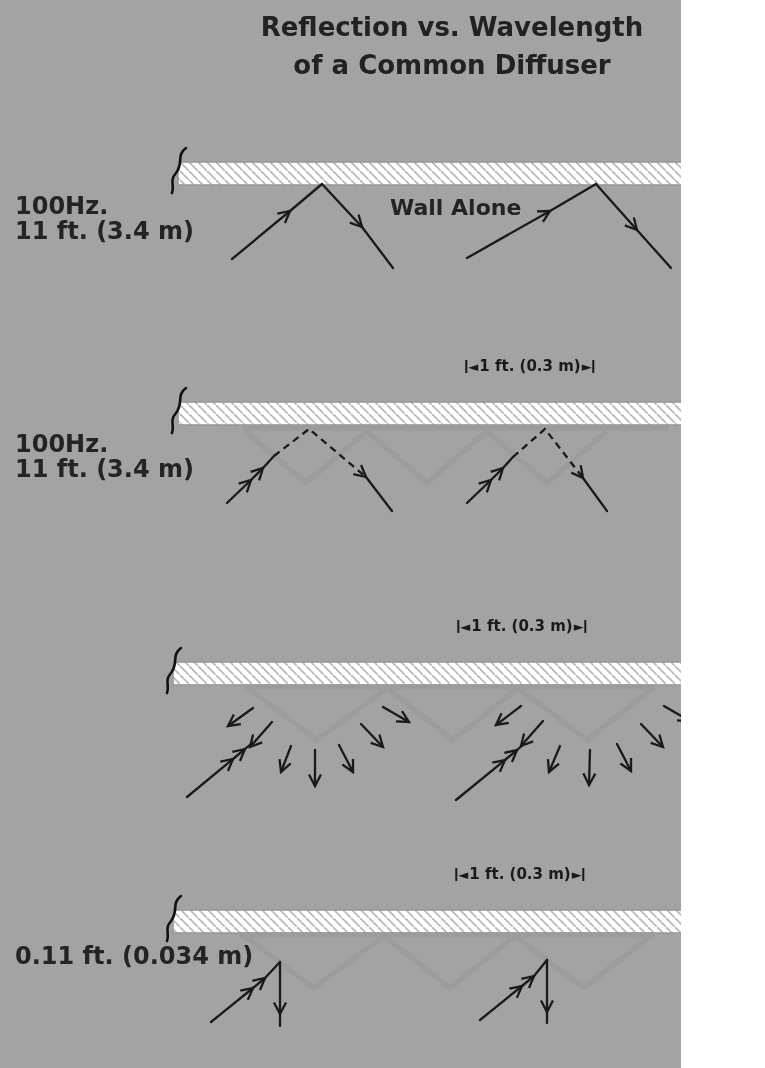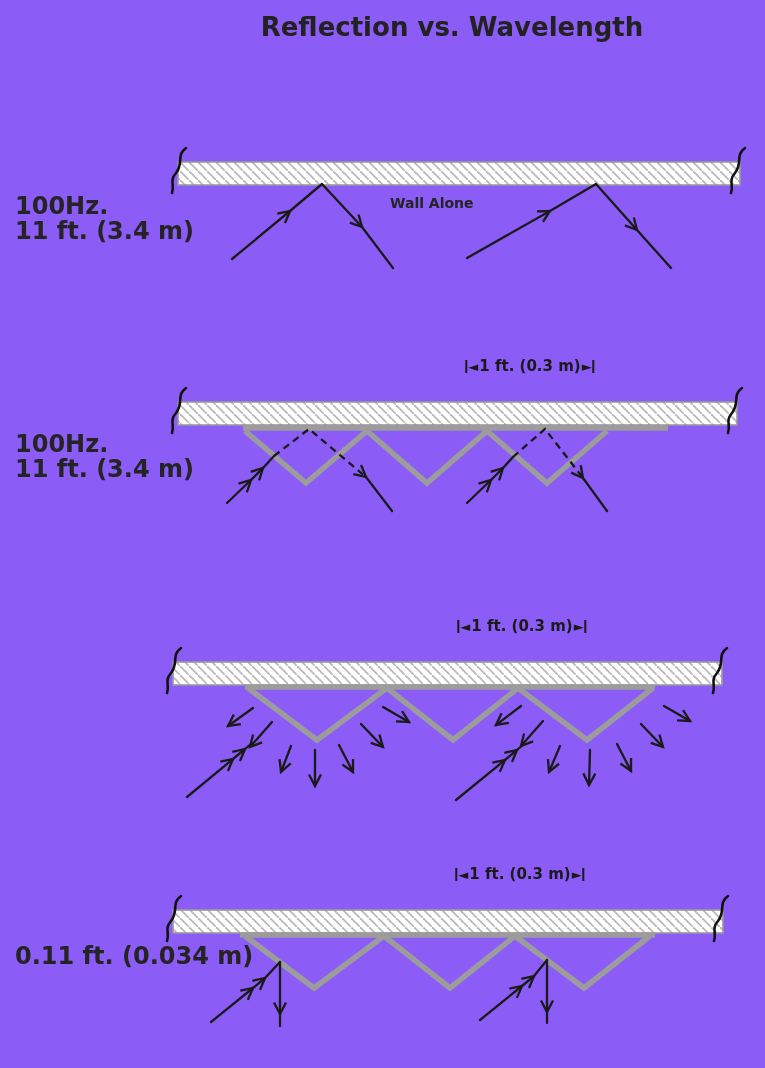--- a/index.html
+++ b/index.html
@@ -1,34 +1,34 @@
 <!DOCTYPE html>
 <html><head>
 <meta charset="utf-8">
 <style>
   html,body{margin:0;padding:0;background:#fff;}
-  .canvas{position:relative;width:765px;height:1068px;background:#8b5cf6;overflow:hidden;
+  .canvas{position:relative;width:681px;height:1068px;background:#a3a3a3;overflow:hidden;
           font-family:"DejaVu Sans","Liberation Sans",sans-serif;}
   .canvas svg{position:absolute;left:0;top:0;}
 
   
   .w-bg{fill:#ffffff;}
   .w-h{fill:url(#hatch);stroke:#999999;stroke-width:1.6;}
   .sq{fill:none;stroke:#111111;stroke-width:2.6;stroke-linecap:round;}
   .ray{fill:none;stroke:#1a1a1a;stroke-width:2.3;stroke-linecap:round;}
   .dsh{stroke-dasharray:7 5;stroke-linecap:butt;}
   .dif{fill:none;stroke:#9c9c9c;stroke-width:5.5;}
 
   
   .title{position:absolute;left:452px;top:8px;transform:translateX(-50%);text-align:center;
          font-size:26px;font-weight:bold;line-height:38px;color:#222;white-space:nowrap;}
   .plabel{position:absolute;left:15px;font-size:24px;font-weight:bold;line-height:25px;
           color:#242424;white-space:nowrap;}
   .plabel span{display:block;}
-  .caption{position:absolute;left:390px;top:195px;font-size:14px;font-weight:bold;color:#242424;
+  .caption{position:absolute;left:390px;top:195px;font-size:22px;font-weight:bold;color:#242424;
            white-space:nowrap;}
   .dim{position:absolute;transform:translateX(-50%);display:flex;align-items:center;
        font-weight:bold;color:#1a1a1a;font-size:15px;white-space:nowrap;}
   .dim .tick{width:2px;height:13px;background:#1a1a1a;}
   .dim .tri{font-size:13px;line-height:13px;padding:0 1px;}
 </style>
 </head>
 <body>
 
 <div class="canvas">
@@ -168,20 +168,21 @@
       </g>
       <g>
         <line class="ray" x1="547" y1="960" x2="547" y2="1012" marker-end="url(#chev)"></line>
         <line class="ray" x1="547" y1="1012" x2="547" y2="1023"></line>
       </g>
     </g>
   </svg>
 
   <div class="title">
     <div>Reflection vs. Wavelength</div>
+    <div>of a Common Diffuser</div>
   </div>
 
   <div class="plabel" style="top:194px;">
     <span>100Hz.</span>
     <span>11 ft. (3.4 m)</span>
   </div>
   <div class="caption">Wall Alone</div>
 
   <div class="plabel" style="top:432px;">
     <span>100Hz.</span>

